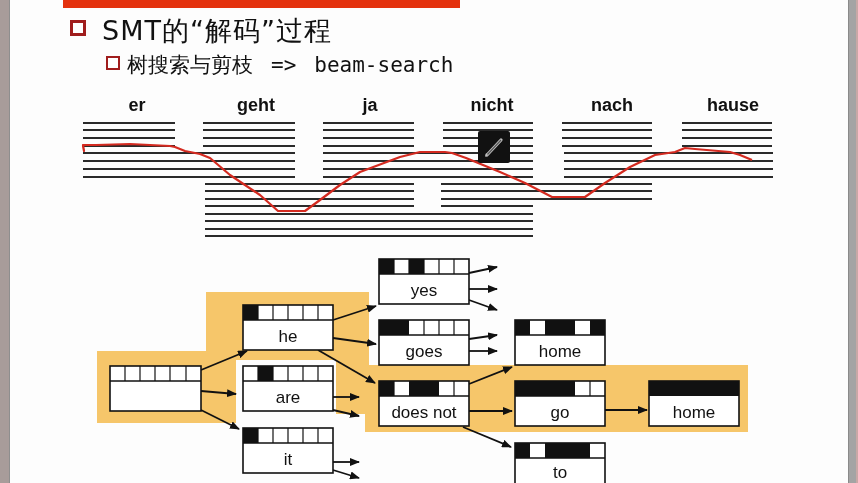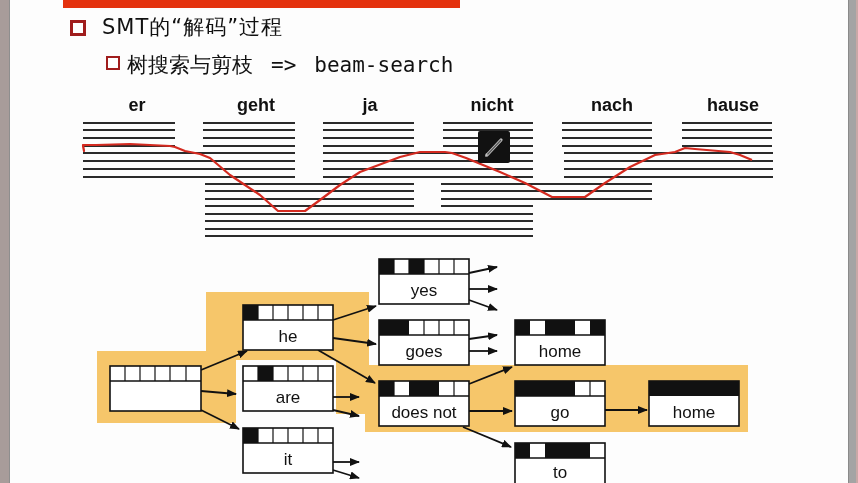--- a/index.html
+++ b/index.html
@@ -2,21 +2,21 @@
 <html><head>
 <meta charset="utf-8">
 <style>
   html, body { margin:0; padding:0; }
   body { width:858px; height:483px; overflow:hidden; background:#fdfdfd; position:relative; font-family:"Liberation Sans", sans-serif; }
   .frame-left { position:absolute; left:0; top:0; width:9px; height:483px; background:#a89c9a; border-right:1px solid #8e8e8e; }
   .frame-right { position:absolute; left:848px; top:0; width:10px; height:483px; background:#a4a4a4; border-left:1px solid #8a8a8a; }
   .frame-right::after { content:""; position:absolute; right:0; top:0; width:3px; height:100%; background:#c9a8a6; }
   .title-bar { position:absolute; left:63px; top:0; width:397px; height:8px; background:#e4320e; }
   .bullet-main { position:absolute; left:70px; top:20px; width:16px; height:16px; border:3px solid #a01d1d; box-sizing:border-box; background:#fff; }
-  .heading { position:absolute; left:102px; top:13px; font-size:21px; color:#111; white-space:nowrap; font-family:"DejaVu Sans", sans-serif; letter-spacing:1px; }
+  .heading { position:absolute; left:102px; top:13px; font-size:27px; color:#111; white-space:nowrap; font-family:"DejaVu Sans", sans-serif; letter-spacing:1px; }
   .bullet-sub { position:absolute; left:106px; top:56px; width:14px; height:14px; border:2px solid #a01d1d; box-sizing:border-box; background:#fff; }
   .subheading { position:absolute; left:127px; top:51px; font-size:21px; color:#111; white-space:nowrap; font-family:"DejaVu Sans", sans-serif; }
   .subheading .en { font-family:"DejaVu Sans Mono", monospace; margin-left:18px; }
   svg.diagram { position:absolute; left:0; top:0; }
   .word { font-family:"Liberation Sans", sans-serif; font-weight:bold; font-size:18px; fill:#111; }
   .hyp { font-family:"Liberation Sans", sans-serif; font-size:17px; fill:#111; }
   .edit-btn { position:absolute; left:478px; top:131px; width:32px; height:32px; background:#111; border-radius:2px; }
 </style>
 </head>
 <body>

